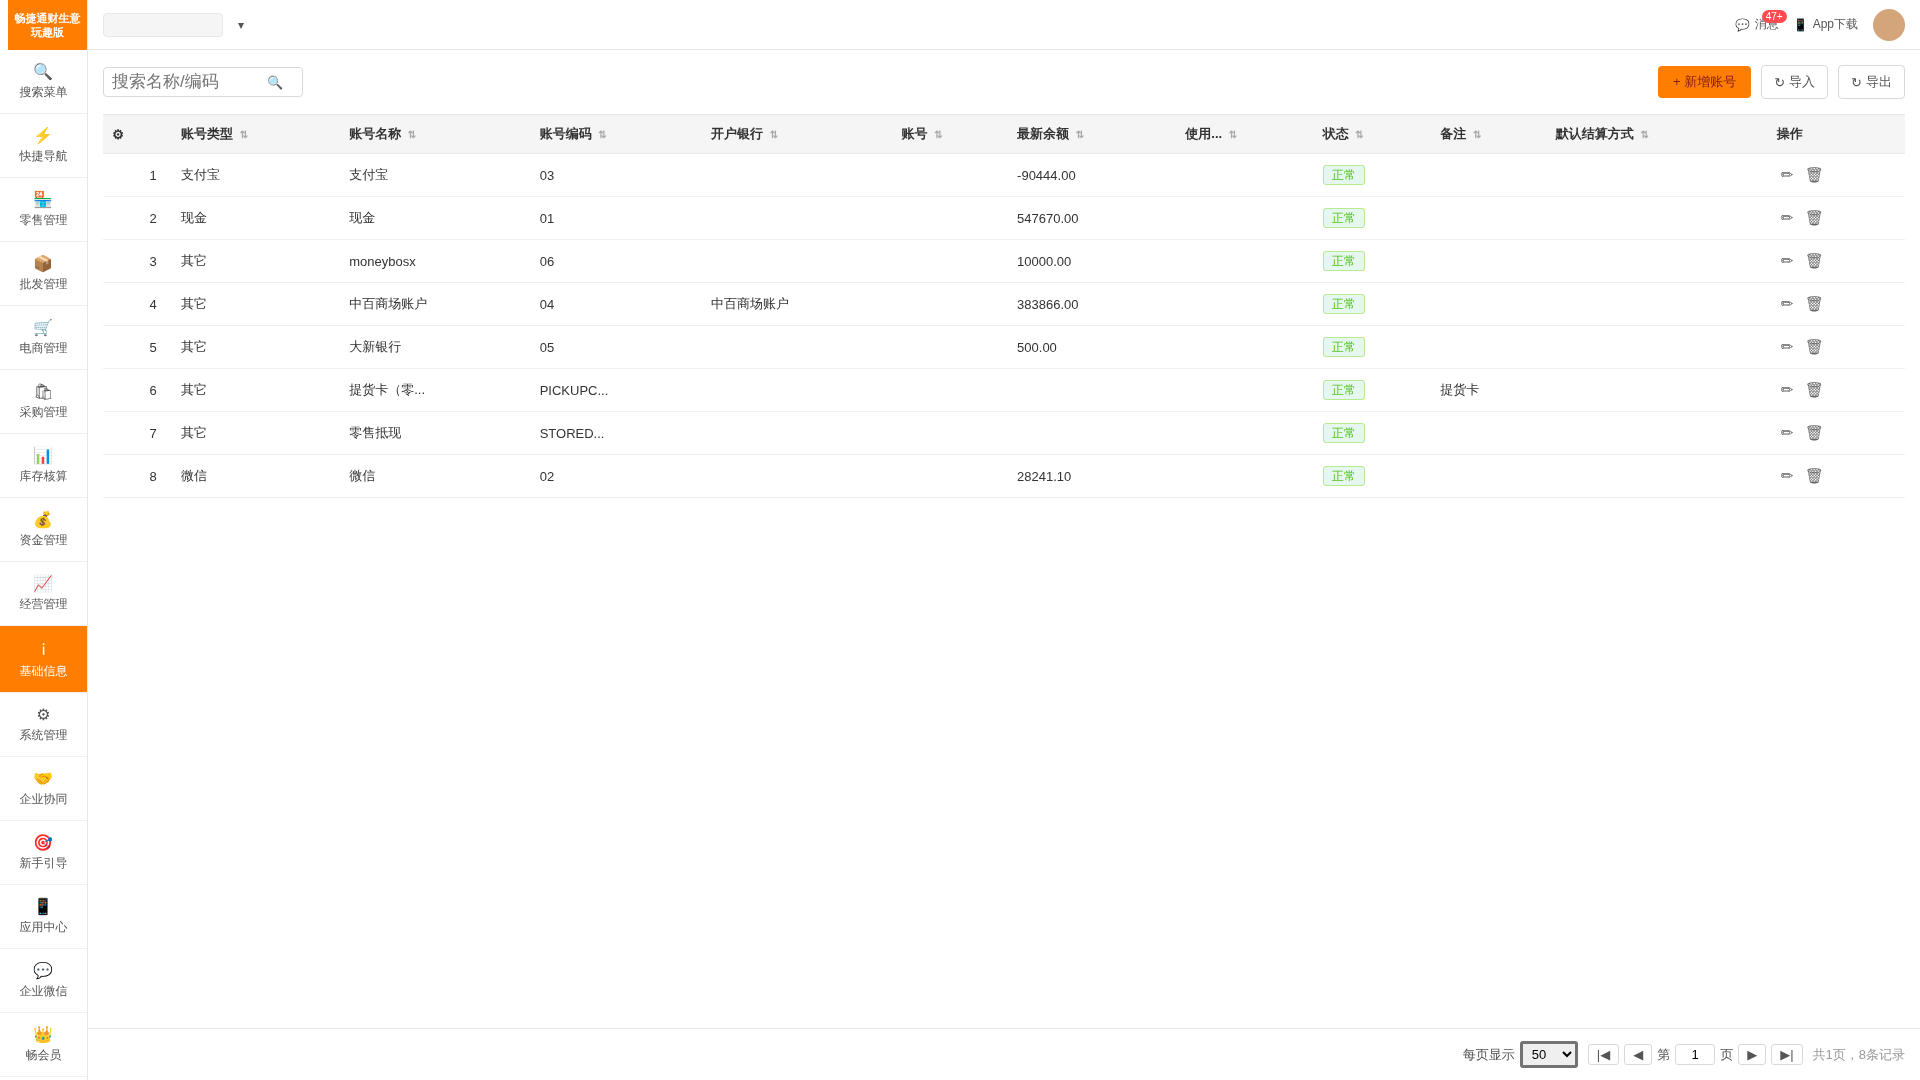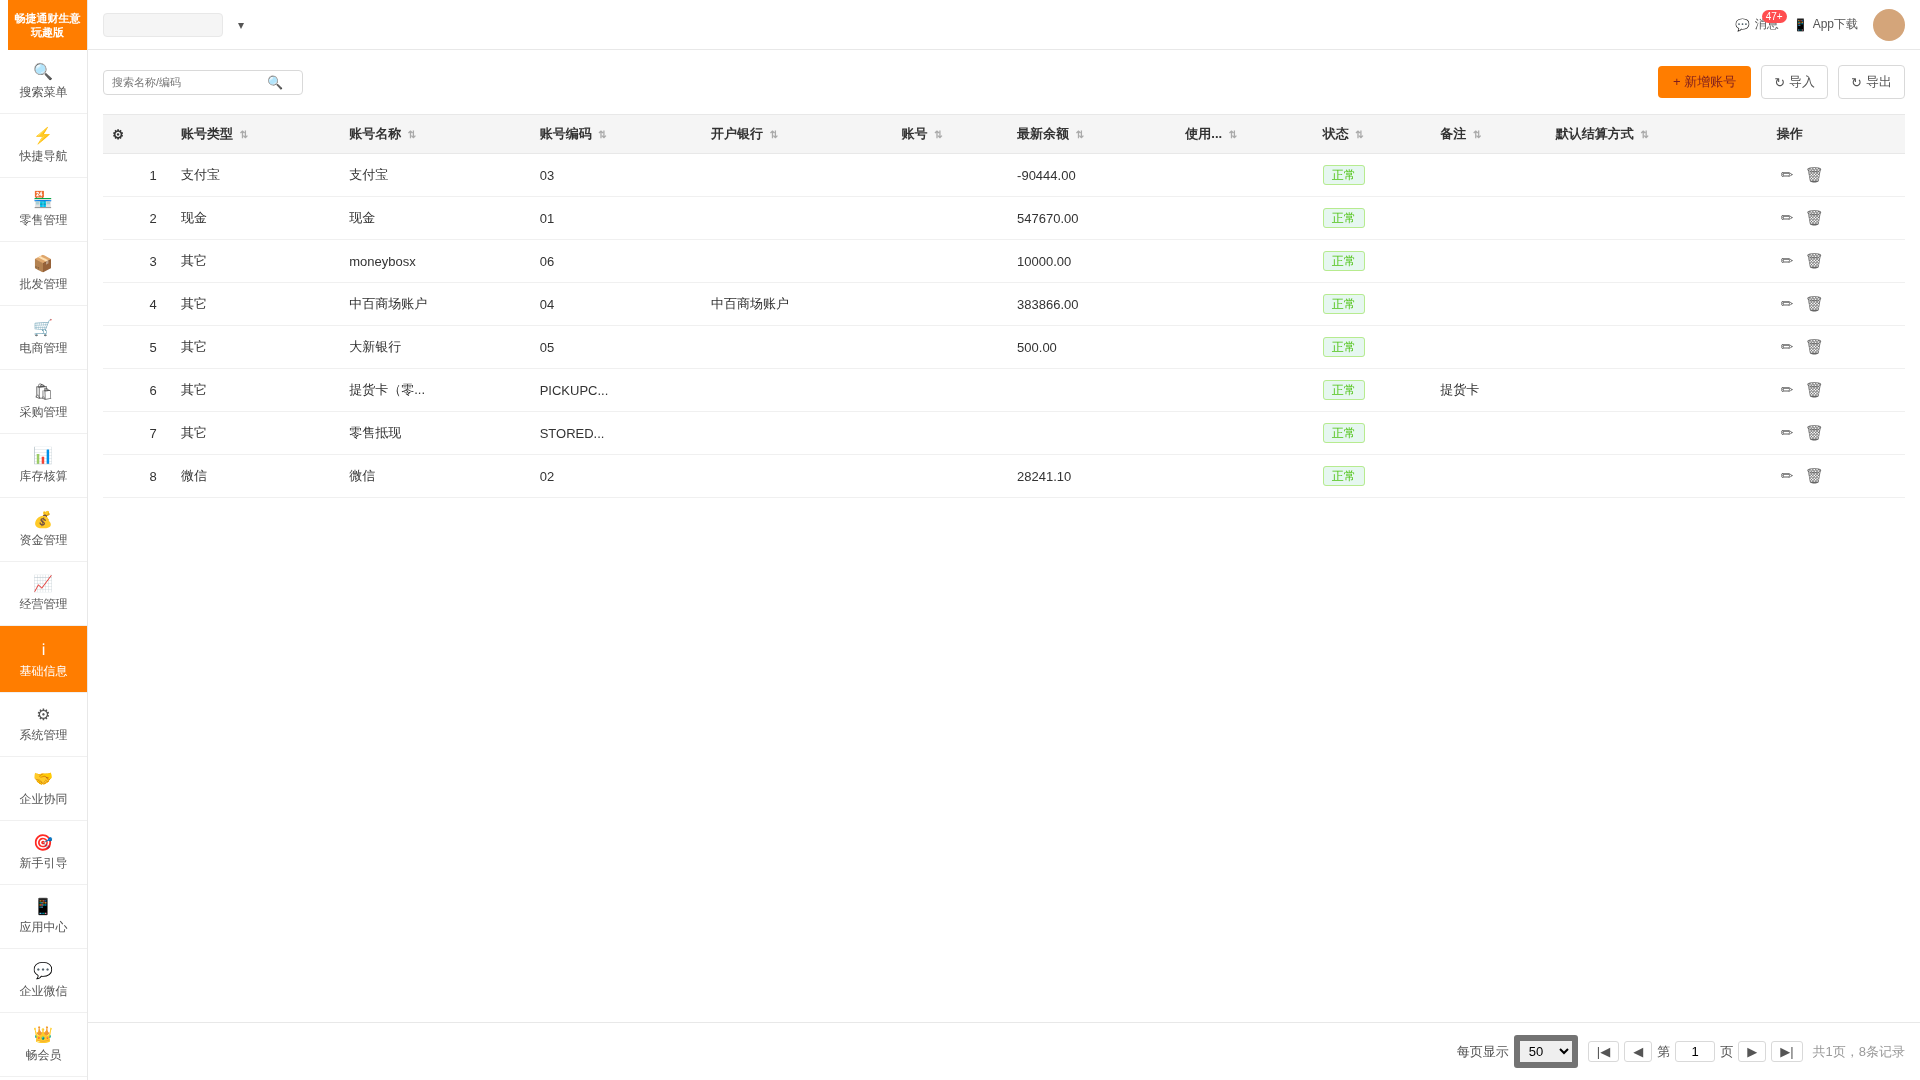--- a/index.html
+++ b/index.html
@@ -121,21 +121,21 @@
       align-items: center;
       border: 1px solid #d9d9d9;
       border-radius: 4px;
       padding: 4px 8px;
       width: 200px;
       gap: 5px;
     }
     .search-box input {
       border: none;
       outline: none;
-      font-size: 11px;
+      font-size: 17px;
       color: #999;
       width: 150px;
       background: transparent;
     }
     .toolbar-right { display: flex; gap: 10px; align-items: center; }
     .btn-primary {
       background: #ff7d00;
       color: #7f1d1d;
       border: none;
       border-radius: 4px;
@@ -206,21 +206,21 @@
       justify-content: flex-end;
       padding: 12px 15px;
       background: #fff;
       border-top: 1px solid #e8e8e8;
       gap: 10px;
       font-size: 13px;
       color: #555;
       flex-shrink: 0;
     }
     .pagination .page-size { display: flex; align-items: center; gap: 5px; }
-    .pagination select { border: 6px solid #737373; border-radius: 3px; padding: 2px 5px; font-size: 13px; }
+    .pagination select { border: 3px solid #737373; border-radius: 3px; padding: 2px 5px; font-size: 13px; }
     .page-nav { display: flex; align-items: center; gap: 5px; }
     .page-nav-btn {
       border: 1px solid #d9d9d9;
       background: #fff;
       border-radius: 3px;
       padding: 2px 8px;
       cursor: pointer;
       color: #555;
       font-size: 13px;
     }

